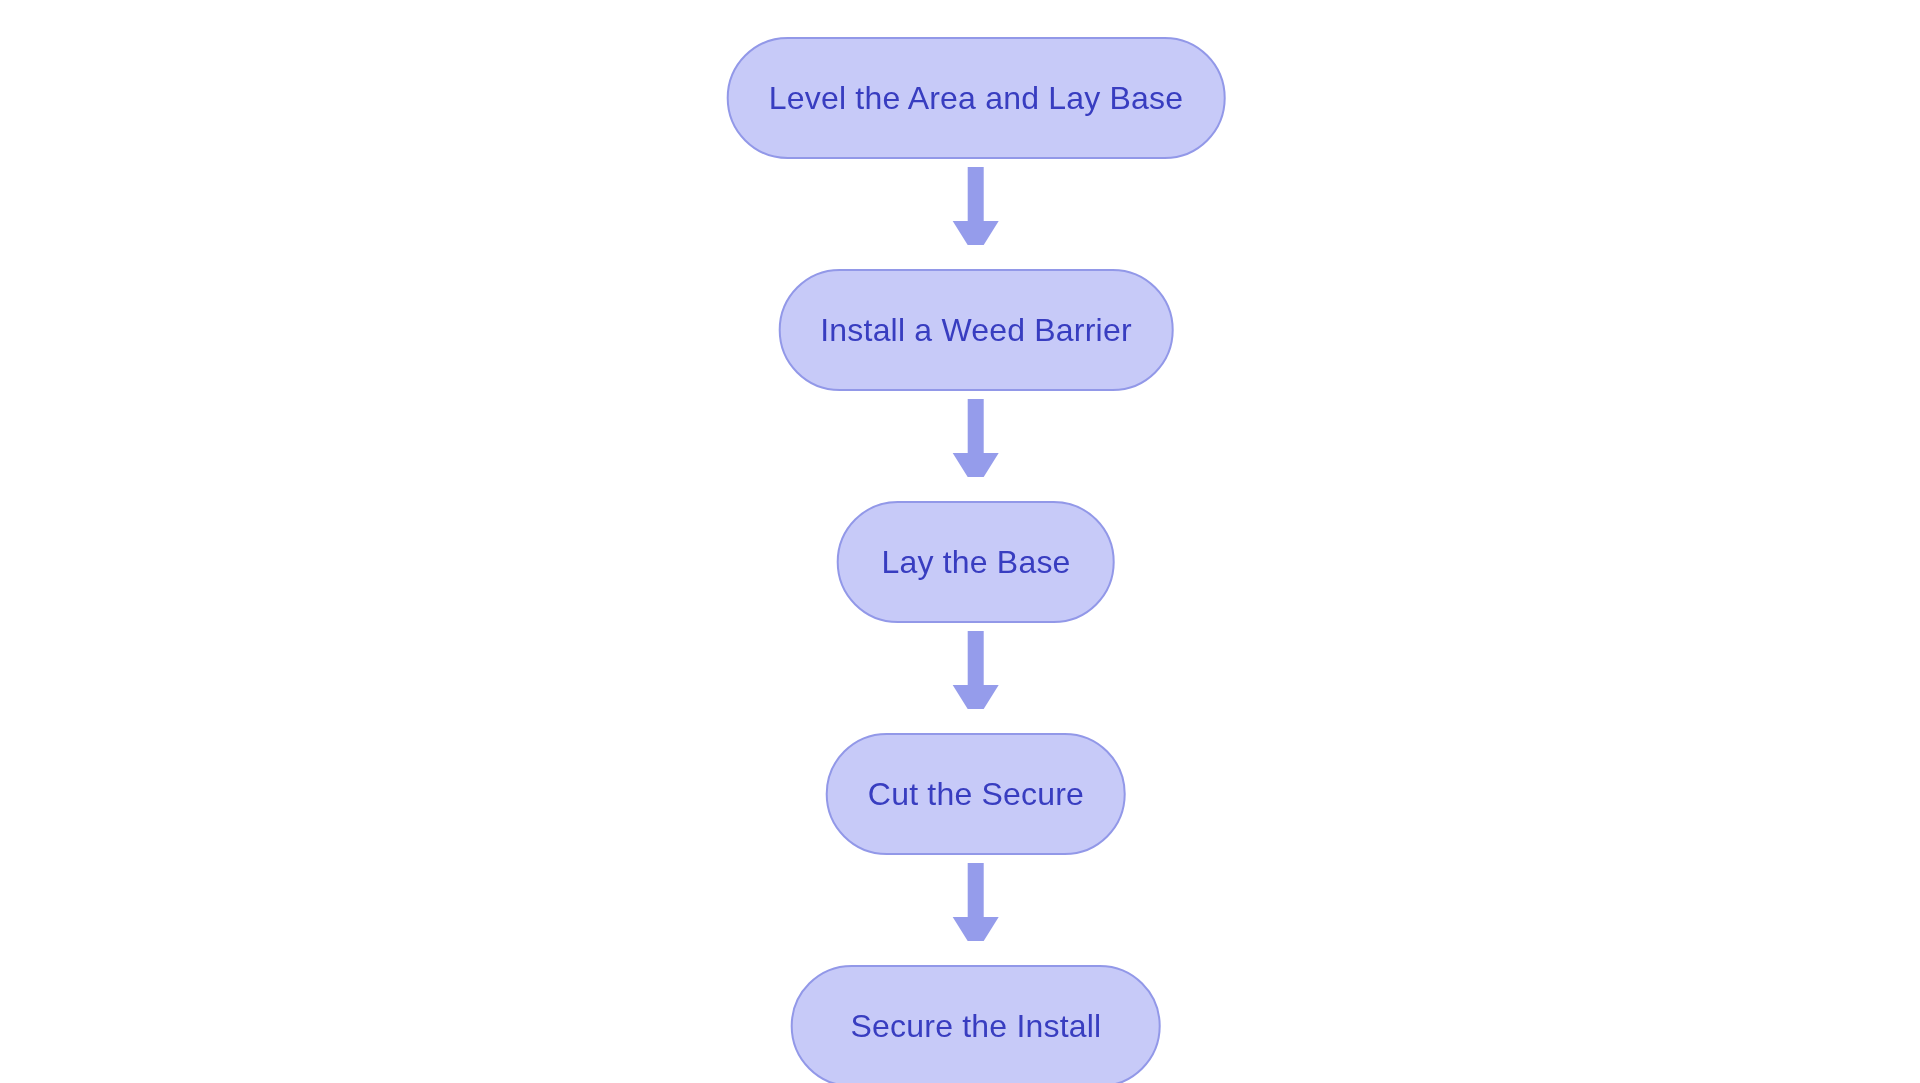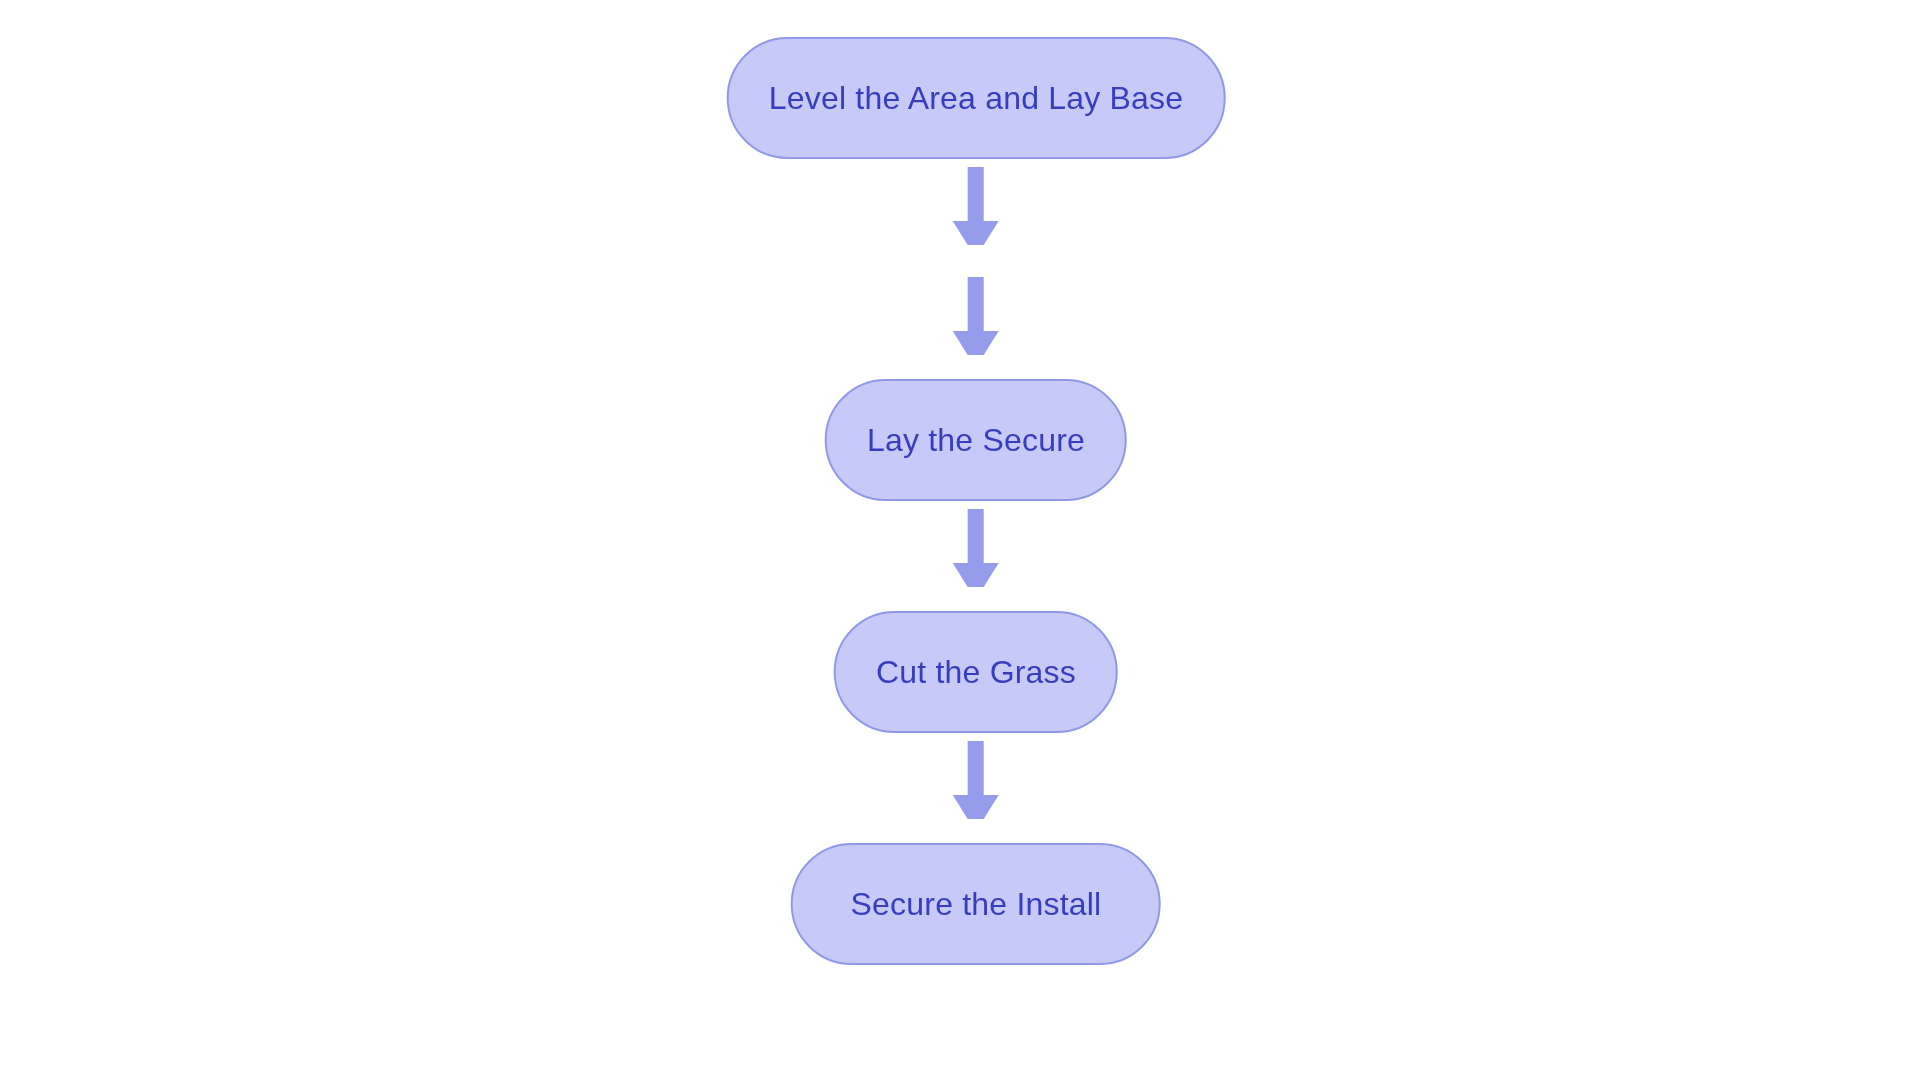--- a/index.html
+++ b/index.html
@@ -70,34 +70,35 @@
 <div class="canvas">
   <div class="flow-column">
 
     <div class="node" style="min-width:472px">Level the Area and Lay Base</div>
 
     <div class="arrow">
       <div class="arrow-stem"></div>
       <div class="arrow-head"></div>
     </div>
 
+    <div class="node" style="min-width:378px">Install a Weed Barrier</div>
 
     <div class="arrow">
       <div class="arrow-stem"></div>
       <div class="arrow-head"></div>
     </div>
 
-    <div class="node" style="min-width:278px">Lay the Secure</div>
+    <div class="node" style="min-width:278px">Lay the Base</div>
 
     <div class="arrow">
       <div class="arrow-stem"></div>
       <div class="arrow-head"></div>
     </div>
 
-    <div class="node" style="min-width:278px">Cut the Grass</div>
+    <div class="node" style="min-width:278px">Cut the Secure</div>
 
     <div class="arrow">
       <div class="arrow-stem"></div>
       <div class="arrow-head"></div>
     </div>
 
     <div class="node" style="min-width:370px">Secure the Install</div>
 
   </div>
 </div>

